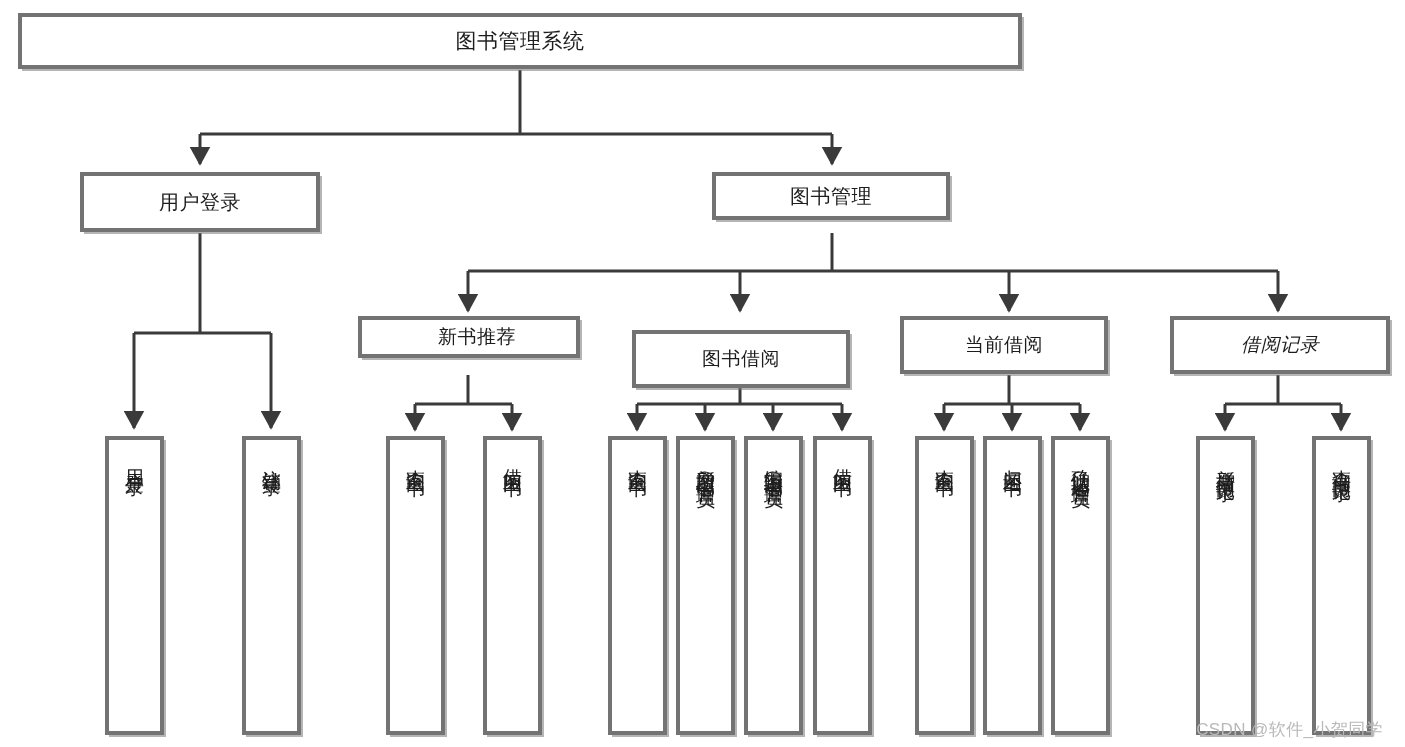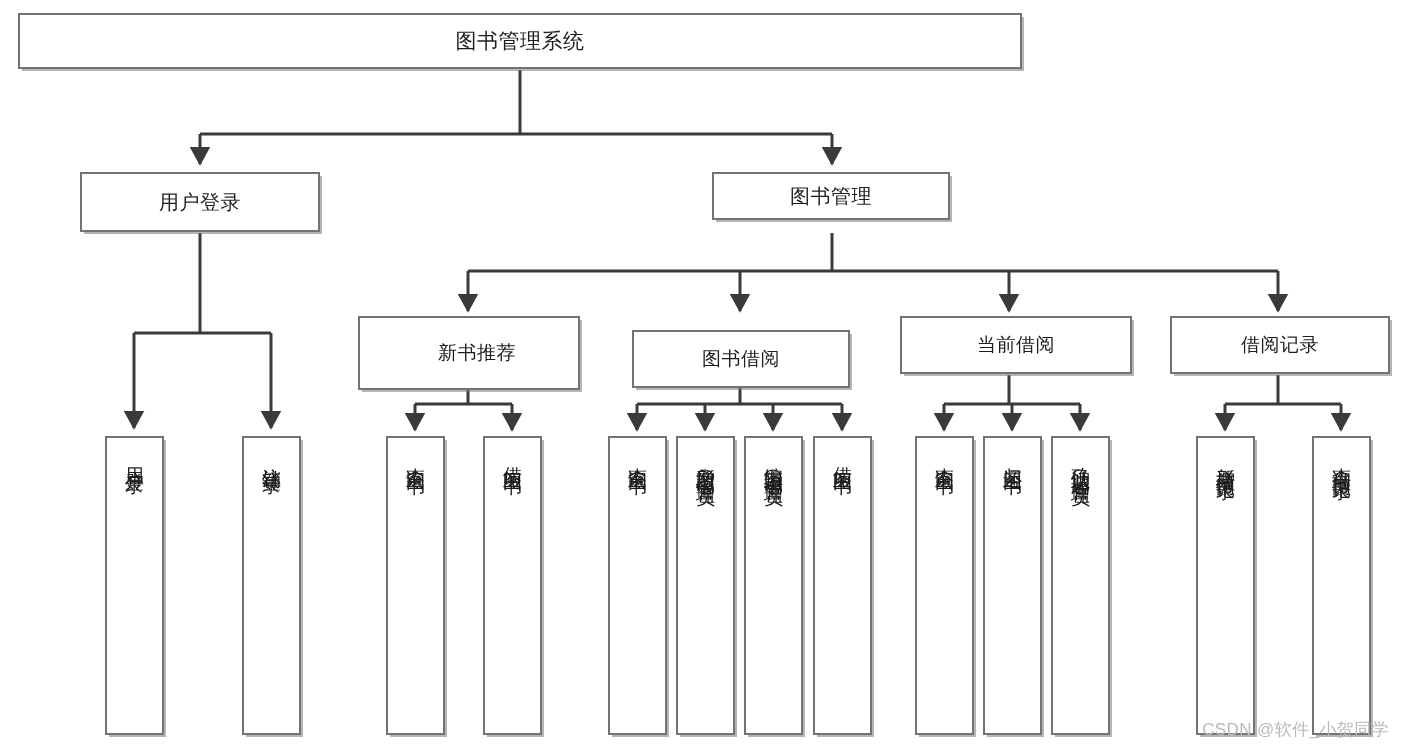--- a/index.html
+++ b/index.html
@@ -8,21 +8,21 @@
     background:#ffffff;
     font-family:"Liberation Sans","DejaVu Sans",sans-serif;
     overflow:hidden;
   }
   #stage{position:relative;width:1405px;height:747px;background:#fff;}
   #wires{position:absolute;left:0;top:0;width:1405px;height:747px;}
   .node{
     position:absolute;
     box-sizing:border-box;
     background:#ffffff;
-    border:2px solid #737373;
+    border:4px solid #737373;
     box-shadow:3px 3px 0 -1px rgba(120,120,120,.55);
     display:flex;
     align-items:center;
     justify-content:center;
     color:#1d1d1d;
     letter-spacing:.5px;
   }
   .node .lbl{display:block;white-space:nowrap;}
   .node.h{font-size:21px;}
   .node.h2{font-size:20px;}
@@ -34,21 +34,21 @@
   }
   .node.v .lbl{
     writing-mode:vertical-rl;
     text-orientation:upright;
     white-space:nowrap;
     line-height:1.06;
     letter-spacing:3px;
   }
   #watermark{
     position:absolute;
-    right:16px;
+    right:22px;
     bottom:6px;
     font-size:17px;
     color:#b9b9b9;
     white-space:nowrap;
     letter-spacing:.4px;
   }
 </style>
 </head>
 <body>
 
@@ -108,30 +108,30 @@
     <span class="lbl">图书管理系统</span>
   </div>
 
   <div class="node h2" style="left:80px;top:172px;width:240px;height:60px;">
     <span class="lbl">用户登录</span>
   </div>
   <div class="node h2" style="left:712px;top:172px;width:238px;height:48px;">
     <span class="lbl">图书管理</span>
   </div>
 
-  <div class="node h3" style="left:358px;top:316px;width:222px;height:74px;padding-left:16px;">
+  <div class="node h3" style="left:358px;top:316px;width:222px;height:42px;padding-left:16px;">
     <span class="lbl">新书推荐</span>
   </div>
   <div class="node h3" style="left:632px;top:316px;width:218px;height:58px;margin-top:14px;">
     <span class="lbl">图书借阅</span>
   </div>
-  <div class="node h3" style="left:900px;top:316px;width:232px;height:58px;">
+  <div class="node h3" style="left:900px;top:316px;width:208px;height:58px;">
     <span class="lbl">当前借阅</span>
   </div>
-  <div class="node h3" style="left:1170px;top:316px;width:220px;height:58px;">
+  <div class="node h3" style="left:1170px;top:316px;width:220px;height:58px;font-style:italic;">
     <span class="lbl">借阅记录</span>
   </div>
 
   <div class="node v" style="left:105px;top:436px;width:59px;height:299px;">
     <span class="lbl">用户登录</span>
   </div>
   <div class="node v" style="left:242px;top:436px;width:59px;height:299px;">
     <span class="lbl">注销登录</span>
   </div>
 

